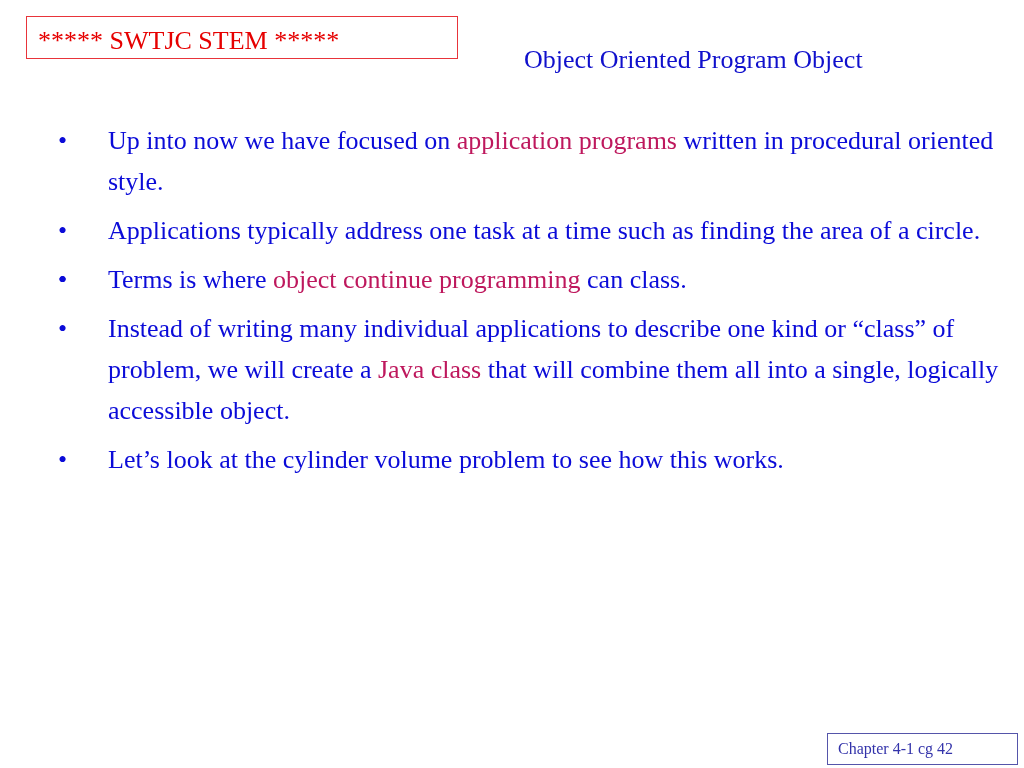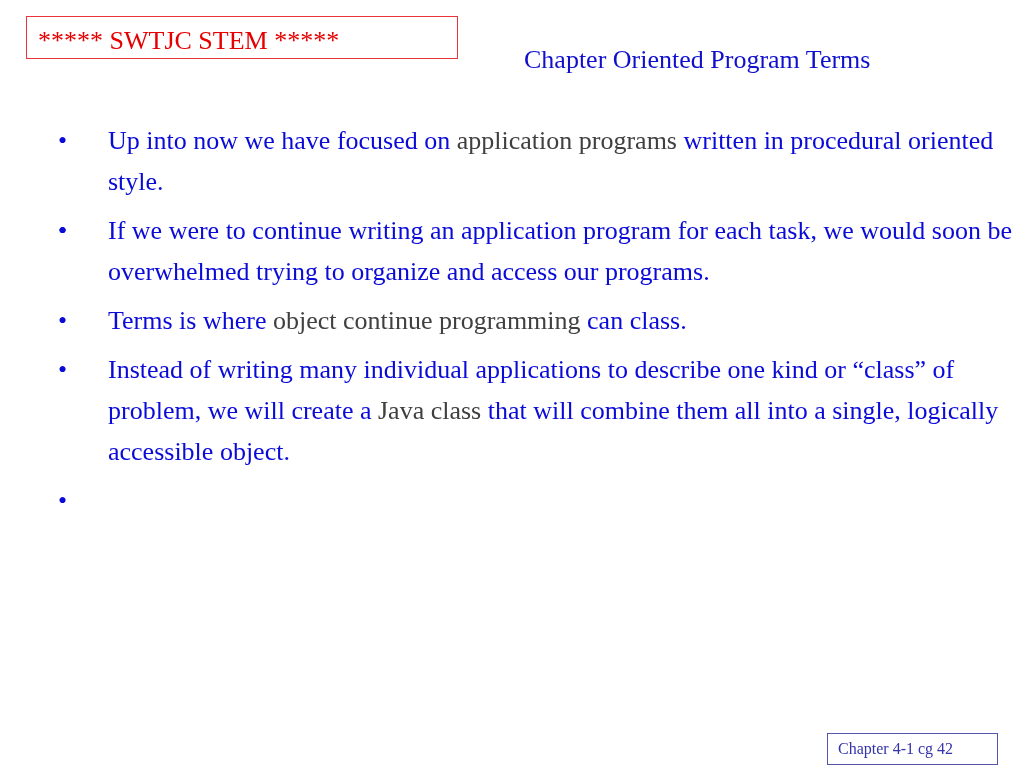--- a/index.html
+++ b/index.html
@@ -5,37 +5,37 @@
   html, body { margin:0; padding:0; }
   body { width:1024px; height:768px; background:#ffffff; position:relative; overflow:hidden;
          font-family:"Liberation Serif", "DejaVu Serif", serif; }
   .header-box { position:absolute; left:26px; top:16px; width:432px; height:43px;
                 border:1px solid #e8343a; box-sizing:border-box; }
   .header-box span { position:absolute; left:11px; top:9px; font-size:26px; color:#e60000; white-space:nowrap; }
   .title { position:absolute; left:524px; top:45px; font-size:26px; color:#1010cc; white-space:nowrap; }
   .bullets { position:absolute; left:58px; top:120px; width:960px; margin:0; padding:0; list-style:none; }
   .bullets li { position:relative; padding-left:50px; font-size:26px; line-height:41px; color:#0b0bd8; margin-bottom:8px; }
   .bullets li .dot { position:absolute; left:0; top:0; }
-  .hl { color:#404040; }
-  .footer-box { position:absolute; left:827px; top:733px; width:171px; height:32px; border:1px solid #5555aa; box-sizing:border-box; }
+  .hl { color:#be185d; }
+  .footer-box { position:absolute; left:827px; top:733px; width:191px; height:32px; border:1px solid #5555aa; box-sizing:border-box; }
   .footer-box span { position:absolute; left:10px; top:6px; font-size:16px; color:#3333aa; white-space:nowrap; }
 </style>
 </head>
 <body>
 
 <div class="header-box">
   <span>***** SWTJC STEM *****</span>
 </div>
 
-<div class="title">Chapter Oriented Program Terms</div>
+<div class="title">Object Oriented Program Object</div>
 
 <ul class="bullets">
   <li><span class="dot">•</span><span>Up into now we have focused on </span><span class="hl">application programs</span><span> written in procedural oriented style.</span></li>
+  <li><span class="dot">•</span><span>Applications typically address one task at a time such as finding the area of a circle.</span></li>
   <li><span class="dot">•</span></li>
-  <li><span class="dot">•</span><span>If we were to continue writing an application program for each task, we would soon be overwhelmed trying to organize and access our programs.</span></li>
   <li><span class="dot">•</span><span>Terms is where </span><span class="hl">object continue programming</span><span> can class.</span></li>
   <li><span class="dot">•</span><span>Instead of writing many individual applications to describe one kind or “class” of problem, we will create a </span><span class="hl">Java class</span><span> that will combine them all into a single, logically accessible object.</span></li>
-  <li><span class="dot">•</span></li>
+  <li><span class="dot">•</span><span>Let’s look at the cylinder volume problem to see how this works.</span></li>
 </ul>
 
 <div class="footer-box">
   <span>Chapter 4-1 cg 42</span>
 </div>
 
 </body></html>

